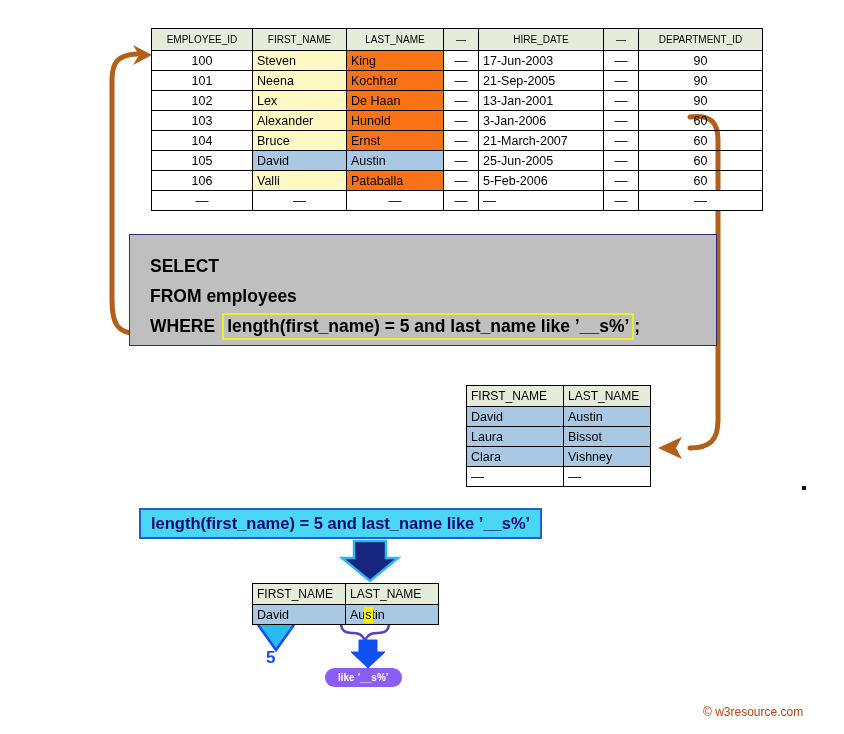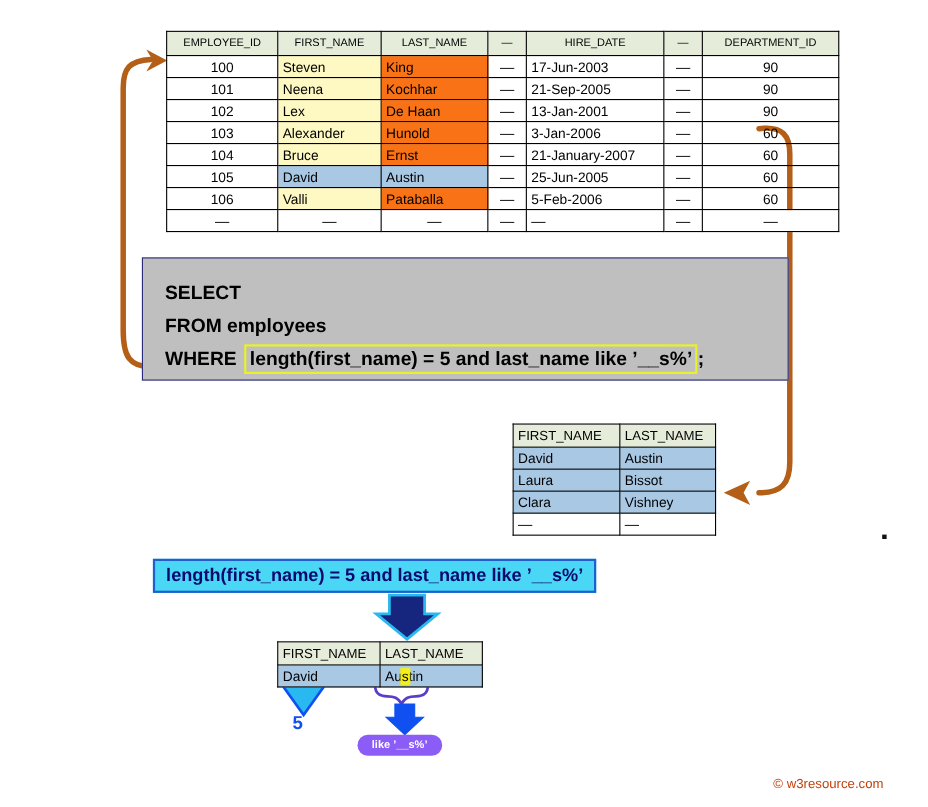--- a/index.html
+++ b/index.html
@@ -187,21 +187,21 @@
         <td class="c-gap dash">—</td>
         <td class="c-hd">3-Jan-2006</td>
         <td class="c-gap dash">—</td>
         <td class="c-dept">60</td>
       </tr>
       <tr>
         <td class="c-id">104</td>
         <td class="c-fn">Bruce</td>
         <td class="c-ln">Ernst</td>
         <td class="c-gap dash">—</td>
-        <td class="c-hd">21-January-2007</td>
+        <td class="c-hd">21-March-2007</td>
         <td class="c-gap dash">—</td>
         <td class="c-dept">60</td>
       </tr>
       <tr class="hl">
         <td class="c-id">105</td>
         <td class="c-fn">David</td>
         <td class="c-ln">Austin</td>
         <td class="c-gap dash">—</td>
         <td class="c-hd">25-Jun-2005</td>
         <td class="c-gap dash">—</td>

